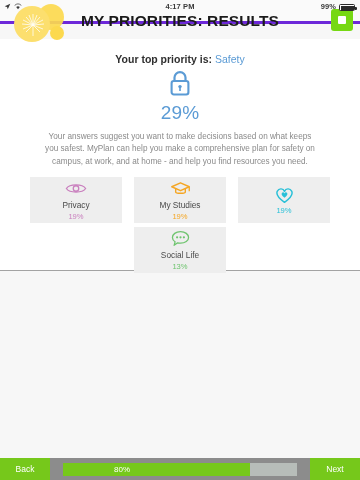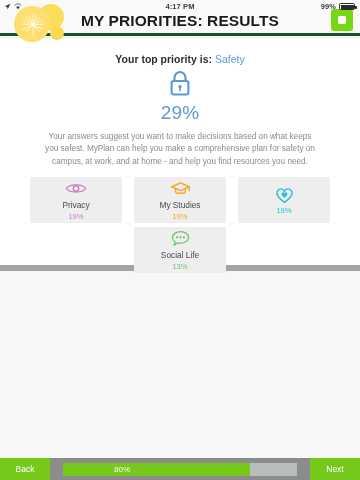--- a/index.html
+++ b/index.html
@@ -12,36 +12,36 @@
   #app { position: relative; width: 360px; height: 480px; }
 
   
   .statusbar {
     position: absolute; top: 0; left: 0; width: 360px; height: 13px;
     display: flex; align-items: center; z-index: 30;
     font-size: 7px; color: #3a3a3a; letter-spacing: .1px;
   }
   .sb-left { display: flex; align-items: center; gap: 3px; padding-left: 4px; width: 70px; }
   .sb-center { flex: 1; text-align: center; font-weight: bold; font-size: 7.5px; }
-  .sb-right { display: flex; align-items: center; gap: 3px; justify-content: flex-end; padding-right: 5px; width: 70px; }
+  .sb-right { display: flex; align-items: flex-end; gap: 3px; justify-content: flex-end; padding-right: 5px; width: 70px; }
   .batt-pct { font-weight: bold; font-size: 7.5px; }
   .batt {
     width: 16px; height: 7px; border: 1px solid #2b2b2b; border-radius: 1.5px;
     position: relative; background: #fff;
   }
   .batt::after {
     content: ""; position: absolute; right: -2.5px; top: 2px;
     width: 1.5px; height: 3px; background: #2b2b2b; border-radius: 0 1px 1px 0;
   }
   .batt i { position: absolute; left: .5px; top: .5px; bottom: .5px; width: 93%; background: #2b2b2b; display: block; }
 
   
   .header {
-    position: absolute; top: 0; left: 0; width: 360px; height: 36px;
-    background: #fafafa; border-bottom: 3px solid #14532d; z-index: 10; padding-left: 46px;
+    position: absolute; top: 0; left: 0; width: 360px; height: 24px;
+    background: #fafafa; border-bottom: 3px solid #6d28d9; z-index: 10; padding-left: 46px;
   }
   .logo { position: absolute; left: 2px; top: 4px; width: 62px; height: 36px; }
   .logo .c1 { position: absolute; left: 12px; top: 2px; width: 36px; height: 36px; border-radius: 50%; background: #fcdf6e; }
   .logo .c2 { position: absolute; left: 36px; top: 0px;  width: 26px; height: 26px; border-radius: 50%; background: #fcd94e; opacity: .92; }
   .logo .c3 { position: absolute; left: 48px; top: 22px; width: 14px; height: 14px; border-radius: 50%; background: #fcd94e; }
   .logo .seed { position: absolute; left: 18px; top: 8px; }
 
   .apptitle {
     position: absolute; left: 0; top: 0; width: 360px; height: 36px;
     display: flex; align-items: center; justify-content: center;
@@ -51,21 +51,21 @@
   .recbtn {
     position: absolute; right: 7px; top: 9px; width: 22px; height: 22px;
     background: #76d813; border-radius: 3px;
     display: flex; align-items: center; justify-content: center;
   }
   .recbtn i { width: 8px; height: 8px; background: #fff; border-radius: 1px; display: block; }
 
   
   .panel {
     position: absolute; left: 0; top: 39px; width: 360px; height: 232px;
-    background: #ffffff; border-bottom: 6px solid #a3a3a3;
+    background: #ffffff; border-bottom: 1px solid #a3a3a3;
   }
 
   .toppriority {
     text-align: center; font-size: 10.5px; font-weight: bold;
     color: #2f2f2f; padding-top: 14px;
   }
   .toppriority .val { color: #5b9bd5; font-weight: normal; }
 
   .lockwrap { text-align: center; margin-top: 5px; }
   .pctbig { text-align: center; font-size: 19px; color: #5b9bd5; margin-top: 1px; letter-spacing: .2px; }

